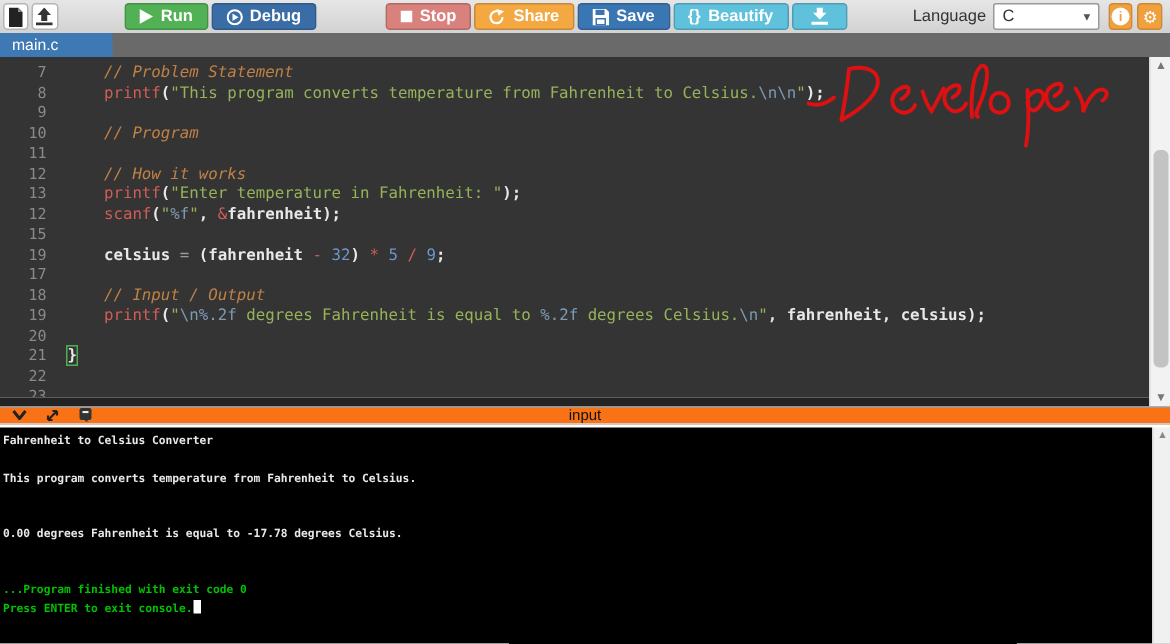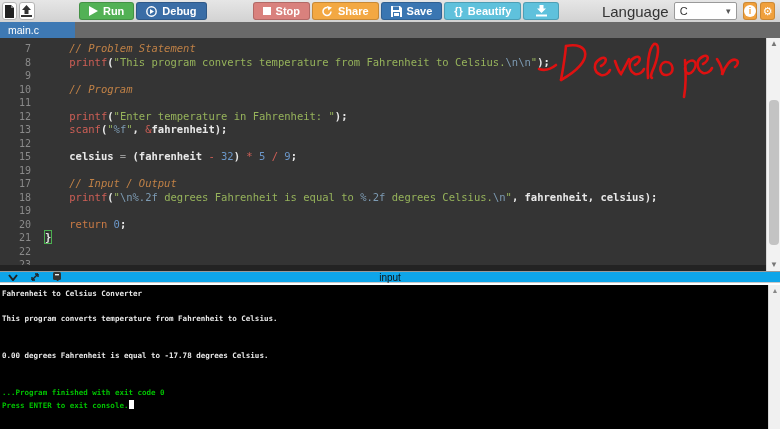--- a/index.html
+++ b/index.html
@@ -15,21 +15,21 @@
   .tb-icon-btn { width:25px; justify-content:center; padding:0; background:#fff; border:1px solid #b5b5b5; color:#222; }
   .tb-btn .bi { margin-right:5px; display:inline-flex; align-items:center; }
   .btn-run      { background:var(--c-run,#52b155);margin-left:40px; }
   .btn-debug    { background:var(--c-debug,#3a6da6); }
   .btn-stop     { background:var(--c-stop,#d9817d);margin-left:44px; }
   .btn-share    { background:var(--c-share,#f3a842); }
   .btn-save     { background:var(--c-save,#3a76b2); }
   .btn-beautify { background:var(--c-beautify,#5fc1dc); }
   .btn-download { background:var(--c-download,#5fc1dc); width:47px; justify-content:center; }
   .tb-spacer { flex:1; }
-  .lang-label { font-size:15px; color:#333; margin-right:5px;padding-left:41px; }
+  .lang-label { font-size:11px; color:#333; margin-right:5px;padding-left:41px; }
   .lang-select { width:100px; height:18px; background:#fff; border:1px solid #9a9a9a; border-radius:2px;
     font-size:11px; color:#333; display:flex; align-items:center; padding:0 5px; justify-content:space-between;
     margin-right:6px; cursor:pointer; }
   .icon-btn { width:24px; height:18px; border-radius:3px; background:var(--c-icon-btn,#f0a03c);
     border:1px solid rgba(0,0,0,.15); color:#fff; display:inline-flex; align-items:center; justify-content:center;
     margin-right:3px; cursor:pointer; font-size:11px; }
 
   
   #tabbar { position:absolute; left:0; top:22px; width:780px; height:16px; background:var(--c-tabbar-bg,#6a6a6a); }
   .tab-active { position:absolute; left:0; top:0; width:75px; height:16px; background:var(--c-tab-active,#3e79b4);
@@ -57,21 +57,21 @@
     border:1px solid var(--c-brace-match-border,#4caf50); }
 
   
   #ed-vscroll { position:absolute; right:0; top:38px; width:14px; height:233px; background:#f2f2f2; border-left:1px solid #d8d8d8; }
   #ed-vscroll .arr { position:absolute; left:0; width:14px; height:12px; color:#777; font-size:8px; text-align:center; line-height:12px; }
   #ed-thumb { position:absolute; left:2px; width:10px; top:62px; height:145px; background:#c3c3c3; border-radius:4px; }
   
   #ed-hbar { position:absolute; left:0; top:265px; width:766px; height:6px; background:#232323; }
 
   
-  #console-header { position:absolute; left:0; top:271px; width:780px; height:12px; background:#0ea5e9;
+  #console-header { position:absolute; left:0; top:271px; width:780px; height:12px; background:#f97316;
     border-top:1px solid #9a9a9a; border-bottom:1px solid #c9c9c9; }
   .ch-icon { position:absolute; top:0; color:#222; cursor:pointer; font-size:10px; line-height:12px; }
   #console-title { position:absolute; left:0; right:0; top:0; text-align:center; font-size:10px; color:#111; line-height:12px; }
 
   
   #console { position:absolute; left:0; top:285px; width:768px; height:144px; background:var(--c-console-bg,#000);
     font-family:"DejaVu Sans Mono","Liberation Mono",monospace; font-size:7.5px; font-weight:bold;
     padding:3px 16px 0 2px; overflow:hidden; }
   .con-line { height:12.4px; line-height:12.4px; white-space:pre; color:var(--c-console-text,#e8e8e8); }
   .con-line.green { color:var(--c-console-green,#00c200); }
@@ -195,29 +195,29 @@
         <div class="gnum">21</div>
         <div class="gnum">22</div>
         <div class="gnum">23</div>
       </div>
     <div id="code">
         <div class="cline"><span class="tok-cm">    // Problem Statement</span></div>
         <div class="cline"><span class="tok-pl">    </span><span class="tok-fn">printf</span><span class="tok-br">(</span><span class="tok-str">"This program converts temperature from Fahrenheit to Celsius.</span><span class="tok-esc">\n\n</span><span class="tok-str">"</span><span class="tok-br">);</span></div>
         <div class="cline"></div>
         <div class="cline"><span class="tok-cm">    // Program</span></div>
         <div class="cline"></div>
+        <div class="cline"><span class="tok-cm">    // How it works</span></div>
         <div class="cline"><span class="tok-pl">    </span><span class="tok-fn">printf</span><span class="tok-br">(</span><span class="tok-str">"Enter temperature in Fahrenheit: "</span><span class="tok-br">);</span></div>
         <div class="cline"><span class="tok-pl">    </span><span class="tok-fn">scanf</span><span class="tok-br">(</span><span class="tok-str">"</span><span class="tok-esc">%f</span><span class="tok-str">"</span><span class="tok-br">, </span><span class="tok-op">&amp;</span><span class="tok-pl">fahrenheit</span><span class="tok-br">);</span></div>
         <div class="cline"></div>
         <div class="cline"><span class="tok-pl">    celsius </span><span class="tok-eq">=</span><span class="tok-pl"> </span><span class="tok-br">(</span><span class="tok-pl">fahrenheit </span><span class="tok-op">-</span><span class="tok-pl"> </span><span class="tok-num">32</span><span class="tok-br">)</span><span class="tok-pl"> </span><span class="tok-op">*</span><span class="tok-pl"> </span><span class="tok-num">5</span><span class="tok-pl"> </span><span class="tok-op">/</span><span class="tok-pl"> </span><span class="tok-num">9</span><span class="tok-br">;</span></div>
         <div class="cline"></div>
         <div class="cline"><span class="tok-cm">    // Input / Output</span></div>
         <div class="cline"><span class="tok-pl">    </span><span class="tok-fn">printf</span><span class="tok-br">(</span><span class="tok-str">"</span><span class="tok-esc">\n</span><span class="tok-esc">%.2f</span><span class="tok-str"> degrees Fahrenheit is equal to </span><span class="tok-esc">%.2f</span><span class="tok-str"> degrees Celsius.</span><span class="tok-esc">\n</span><span class="tok-str">"</span><span class="tok-br">, </span><span class="tok-pl">fahrenheit</span><span class="tok-br">, </span><span class="tok-pl">celsius</span><span class="tok-br">);</span></div>
         <div class="cline"></div>
-        <div class="cline"><span class="tok-pl">    </span><span class="tok-kw">return</span><span class="tok-pl"> </span><span class="tok-num">0</span><span class="tok-br">;</span></div>
         <div class="cline"><span class="tok-bm">}</span></div>
       </div>
   </div>
   <div id="ed-hbar"></div>
   <div id="ed-vscroll">
     <div class="arr" style="top:0;">▲</div>
     <div id="ed-thumb"></div>
     <div class="arr" style="bottom:0;">▼</div>
   </div>
 

